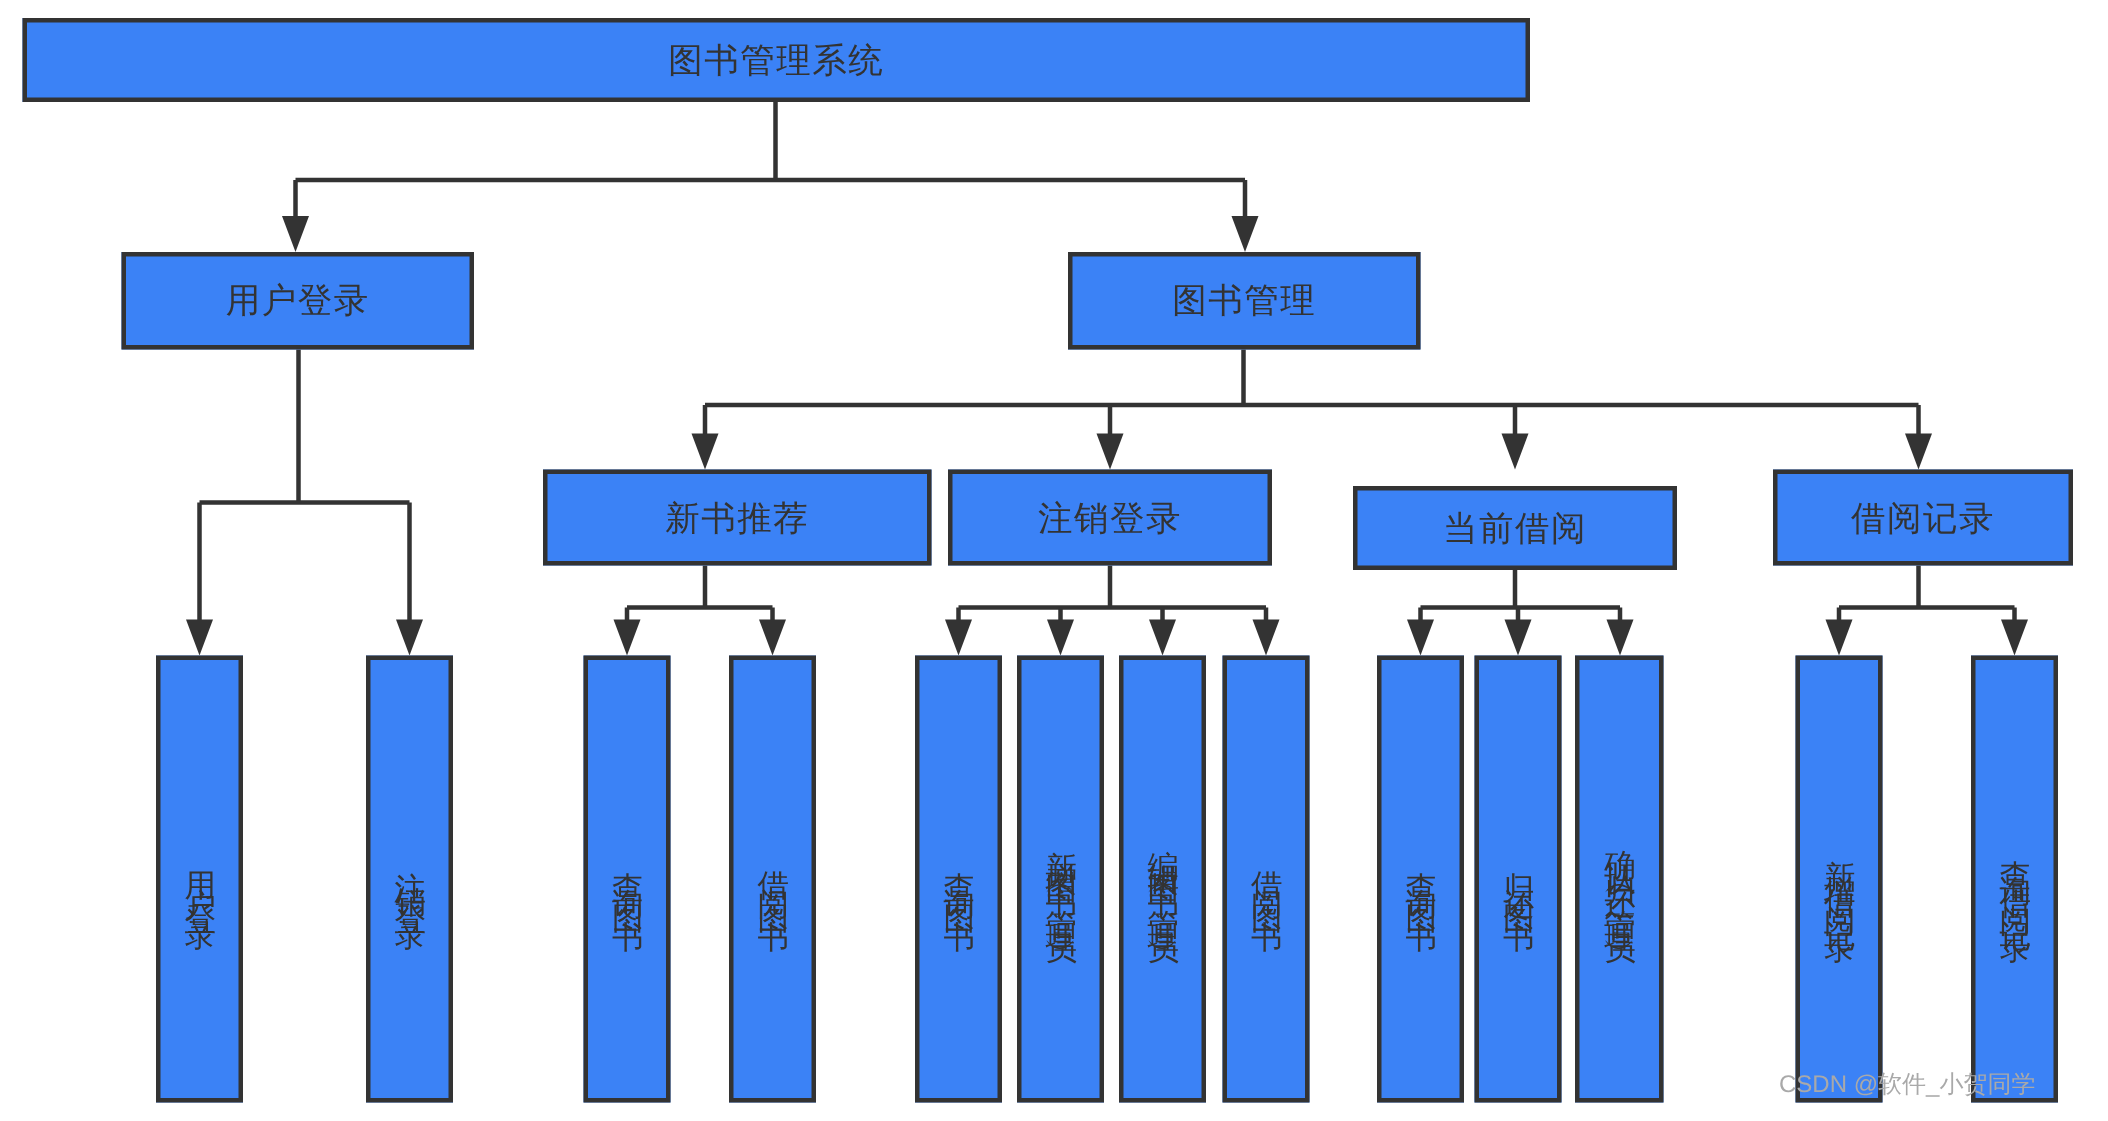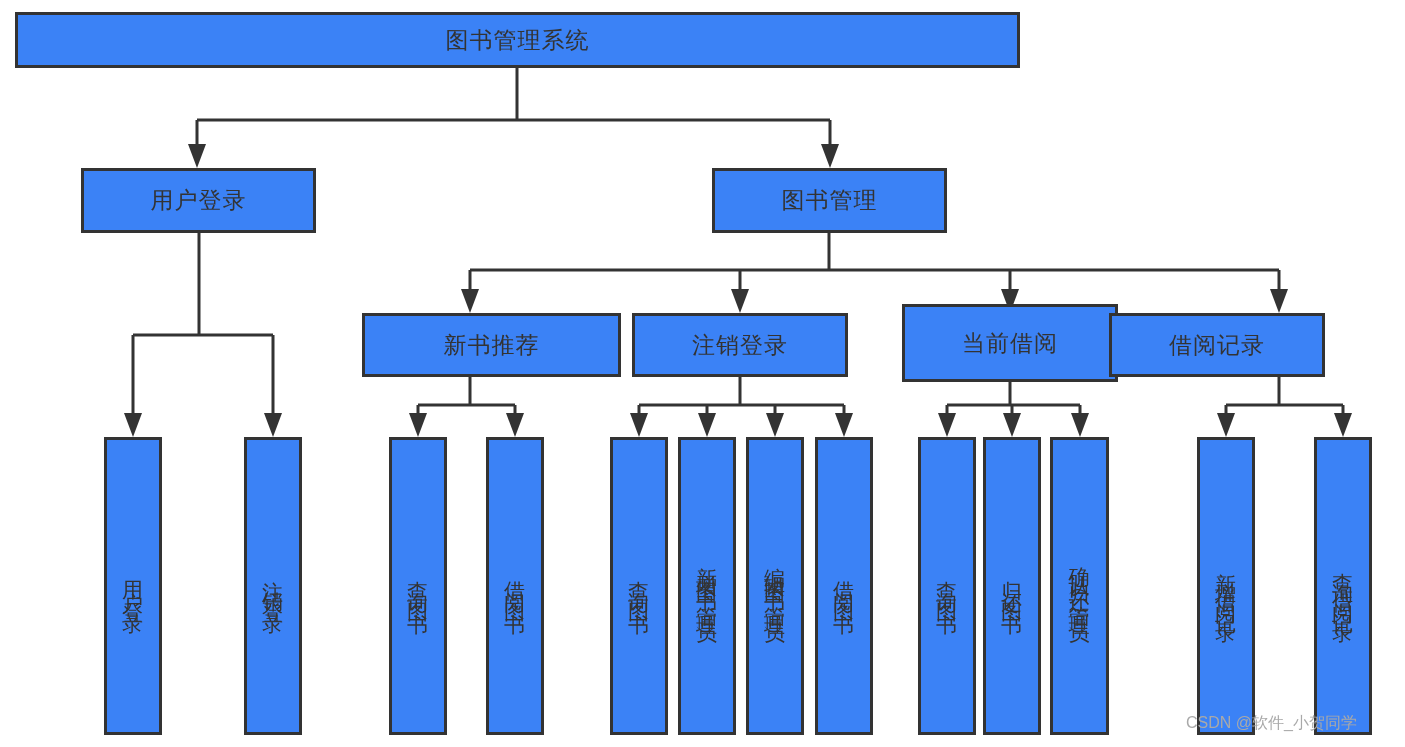--- a/index.html
+++ b/index.html
@@ -139,24 +139,24 @@
   <div class="box" style="left:712px;top:168px;width:235px;height:65px">
     <span class="hlabel">图书管理</span>
   </div>
 
   <div class="box" style="left:362px;top:313px;width:259px;height:64px">
     <span class="hlabel">新书推荐</span>
   </div>
   <div class="box" style="left:632px;top:313px;width:216px;height:64px">
     <span class="hlabel">注销登录</span>
   </div>
-  <div class="box" style="left:902px;top:304px;width:216px;height:78px">
+  <div class="box" style="left:902px;top:324px;width:216px;height:56px">
     <span class="hlabel">当前借阅</span>
   </div>
-  <div class="box" style="left:1109px;top:313px;width:216px;height:64px">
+  <div class="box" style="left:1182px;top:313px;width:200px;height:64px">
     <span class="hlabel">借阅记录</span>
   </div>
 
   <div class="box" style="left:104px;top:437px;width:58px;height:298px">
     <span class="vlabel v4">用户登录</span>
   </div>
   <div class="box" style="left:244px;top:437px;width:58px;height:298px">
     <span class="vlabel v4">注销登录</span>
   </div>
 

